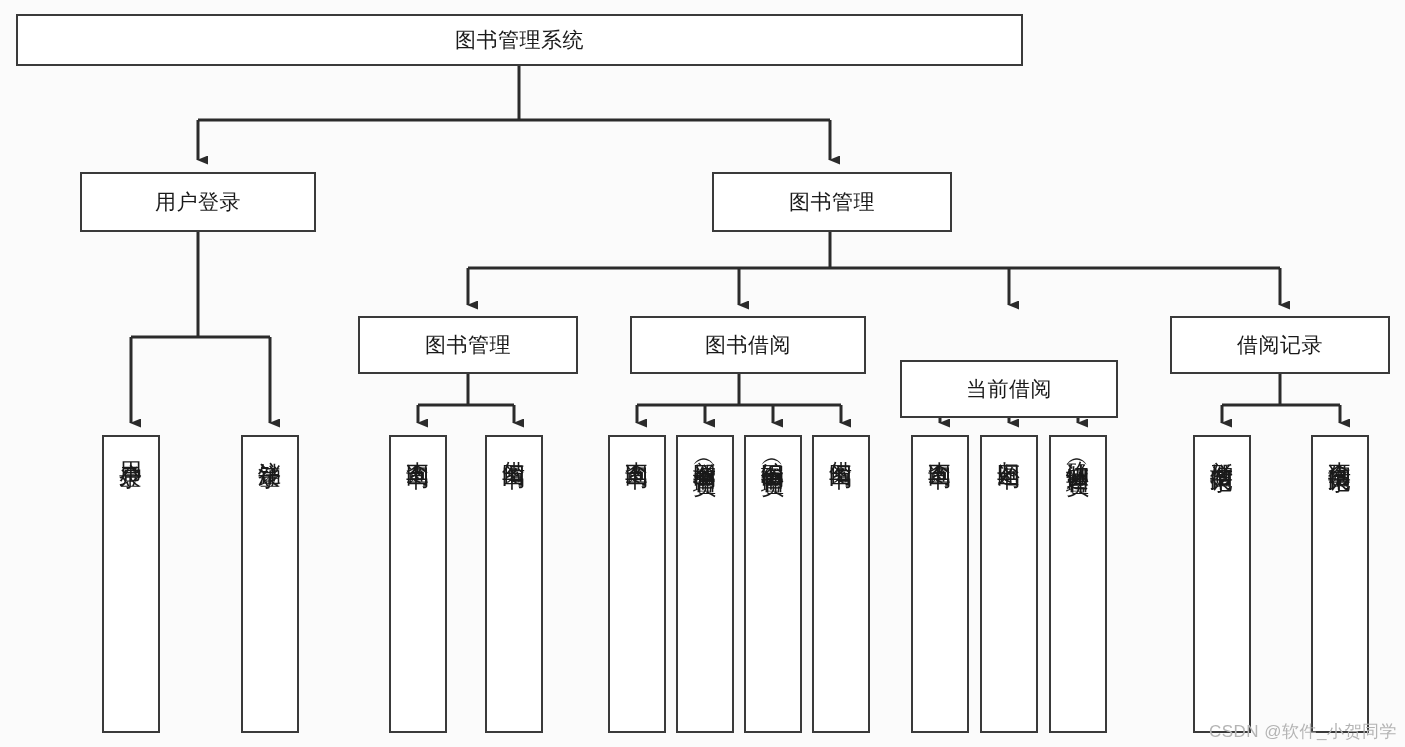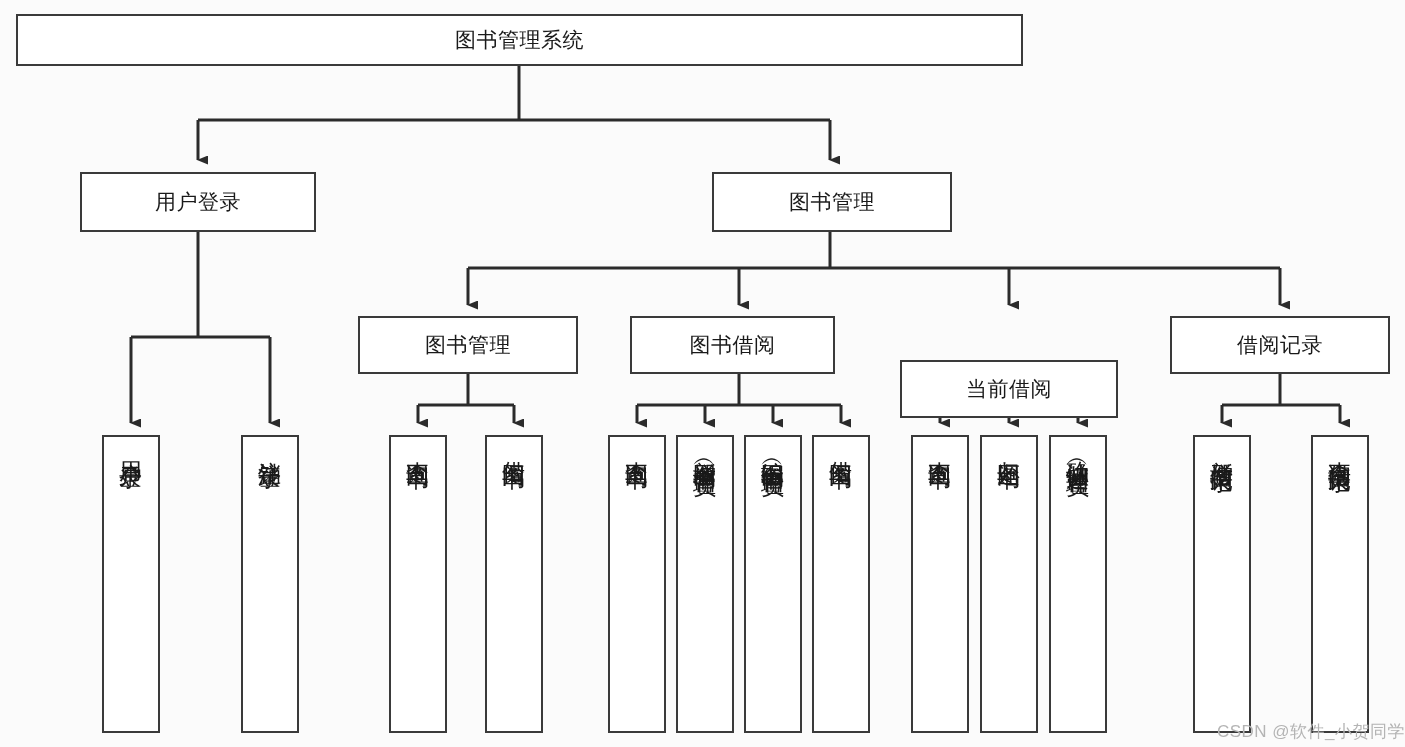--- a/index.html
+++ b/index.html
@@ -51,21 +51,21 @@
     line-height: 1.05;
     white-space: normal;
     text-align: center;
   }
   .leaf {
     align-items: flex-start;
     padding-top: 6px;
   }
   #watermark {
     position: absolute;
-    right: 0;
+    right: 8px;
     bottom: 4px;
     font-size: 17px;
     color: #b4b4b4;
     letter-spacing: 0.5px;
     z-index: 6;
     white-space: nowrap;
     font-family: "Liberation Sans", "DejaVu Sans", sans-serif;
   }
 </style>
 </head>
@@ -133,21 +133,21 @@
   </div>
 
   <div class="node" style="left:712px; top:172px; width:240px; height:60px;">
     <span class="node-label">图书管理</span>
   </div>
 
   <div class="node" style="left:358px; top:316px; width:220px; height:58px;">
     <span class="node-label">图书管理</span>
   </div>
 
-  <div class="node" style="left:630px; top:316px; width:205px; height:58px;">
+  <div class="node" style="left:630px; top:316px; width:236px; height:58px;">
     <span class="node-label">图书借阅</span>
   </div>
 
   <div class="node" style="left:900px; top:316px; width:218px; height:58px;margin-top:44px;">
     <span class="node-label">当前借阅</span>
   </div>
 
   <div class="node" style="left:1170px; top:316px; width:220px; height:58px;">
     <span class="node-label">借阅记录</span>
   </div>

